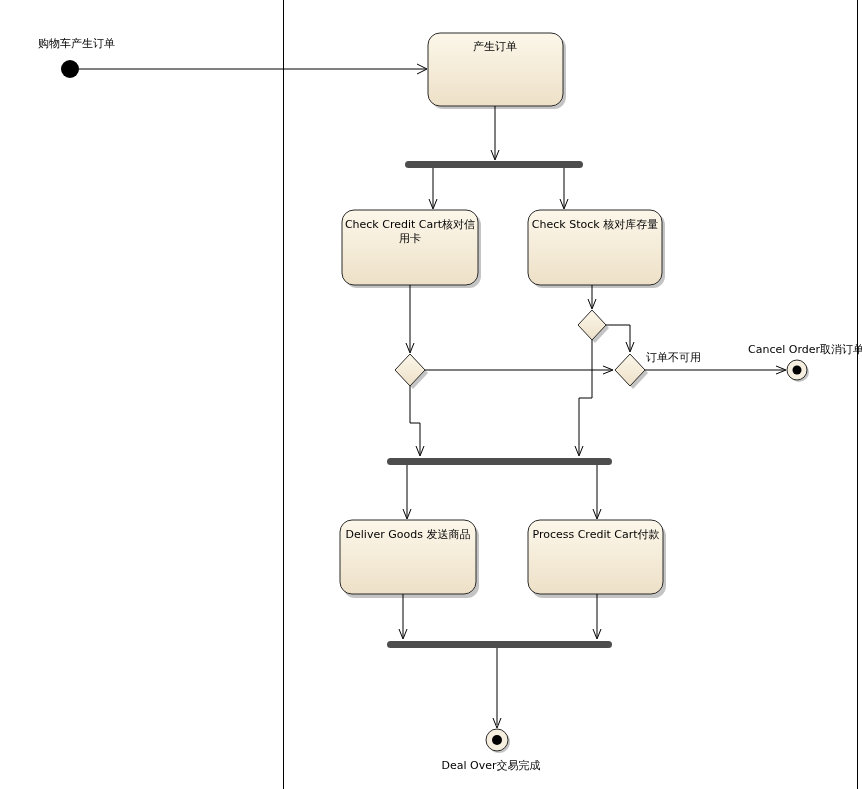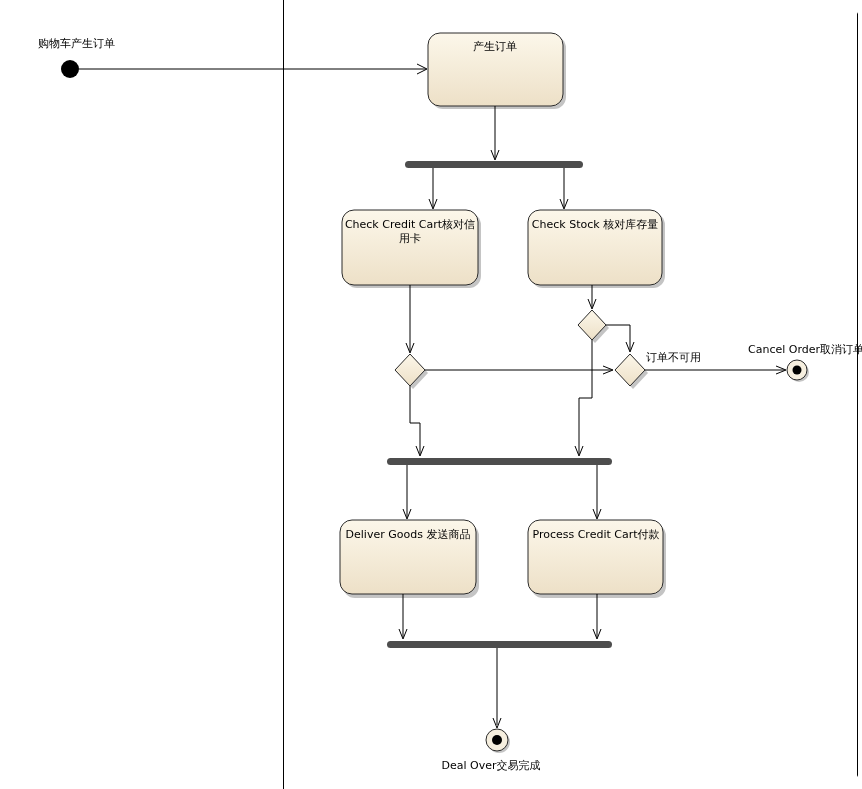--- a/index.html
+++ b/index.html
@@ -1,18 +1,18 @@
 <!DOCTYPE html>
 <html><head>
 <meta charset="utf-8">
 <style>
   html,body{margin:0;padding:0;background:#ffffff;}
   .canvas{
     position:relative;width:862px;height:789px;background:#ffffff;
-    font-family:"DejaVu Sans",sans-serif;overflow:hidden;border-radius:28px;
+    font-family:"DejaVu Sans",sans-serif;overflow:hidden;
   }
   svg{display:block;}
   text{font-family:"DejaVu Sans",sans-serif;font-size:11px;fill:#000000;}
   .flow{stroke:#000000;stroke-width:1;fill:none;}
   .divider{stroke:#000000;stroke-width:1;}
   .node{stroke:#2b2b2b;stroke-width:1;fill:url(#boxGrad);}
   .shadow{stroke:none;}
   .bar{stroke:none;}
   .node-label{text-anchor:middle;}
 </style>

